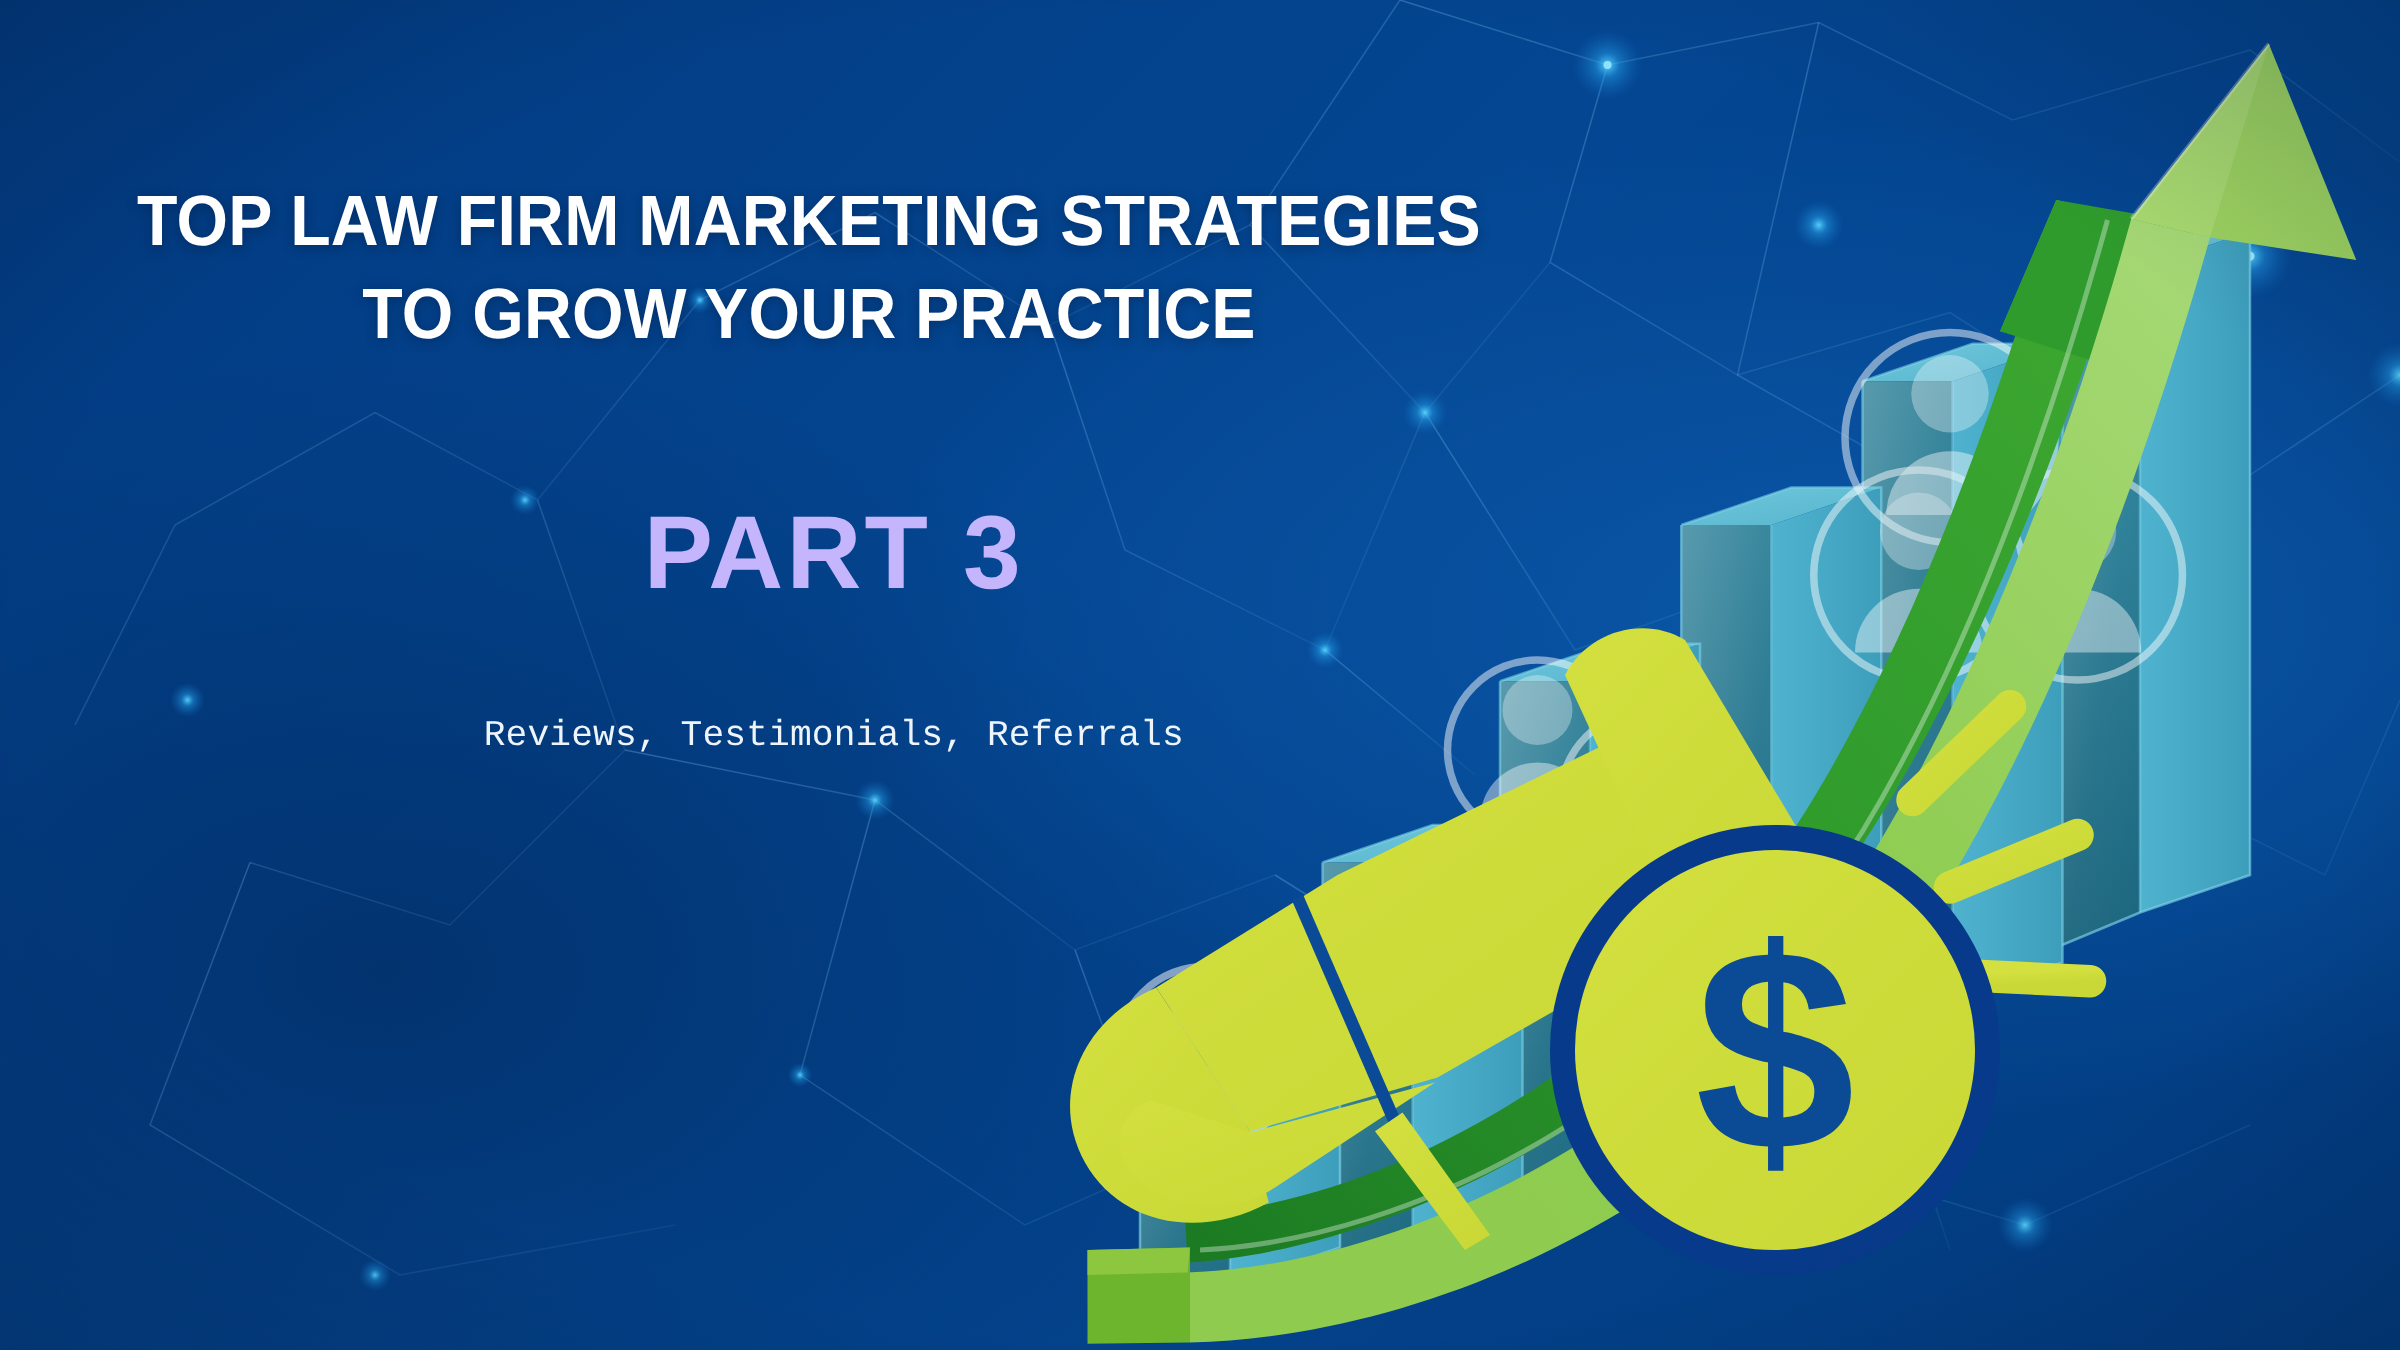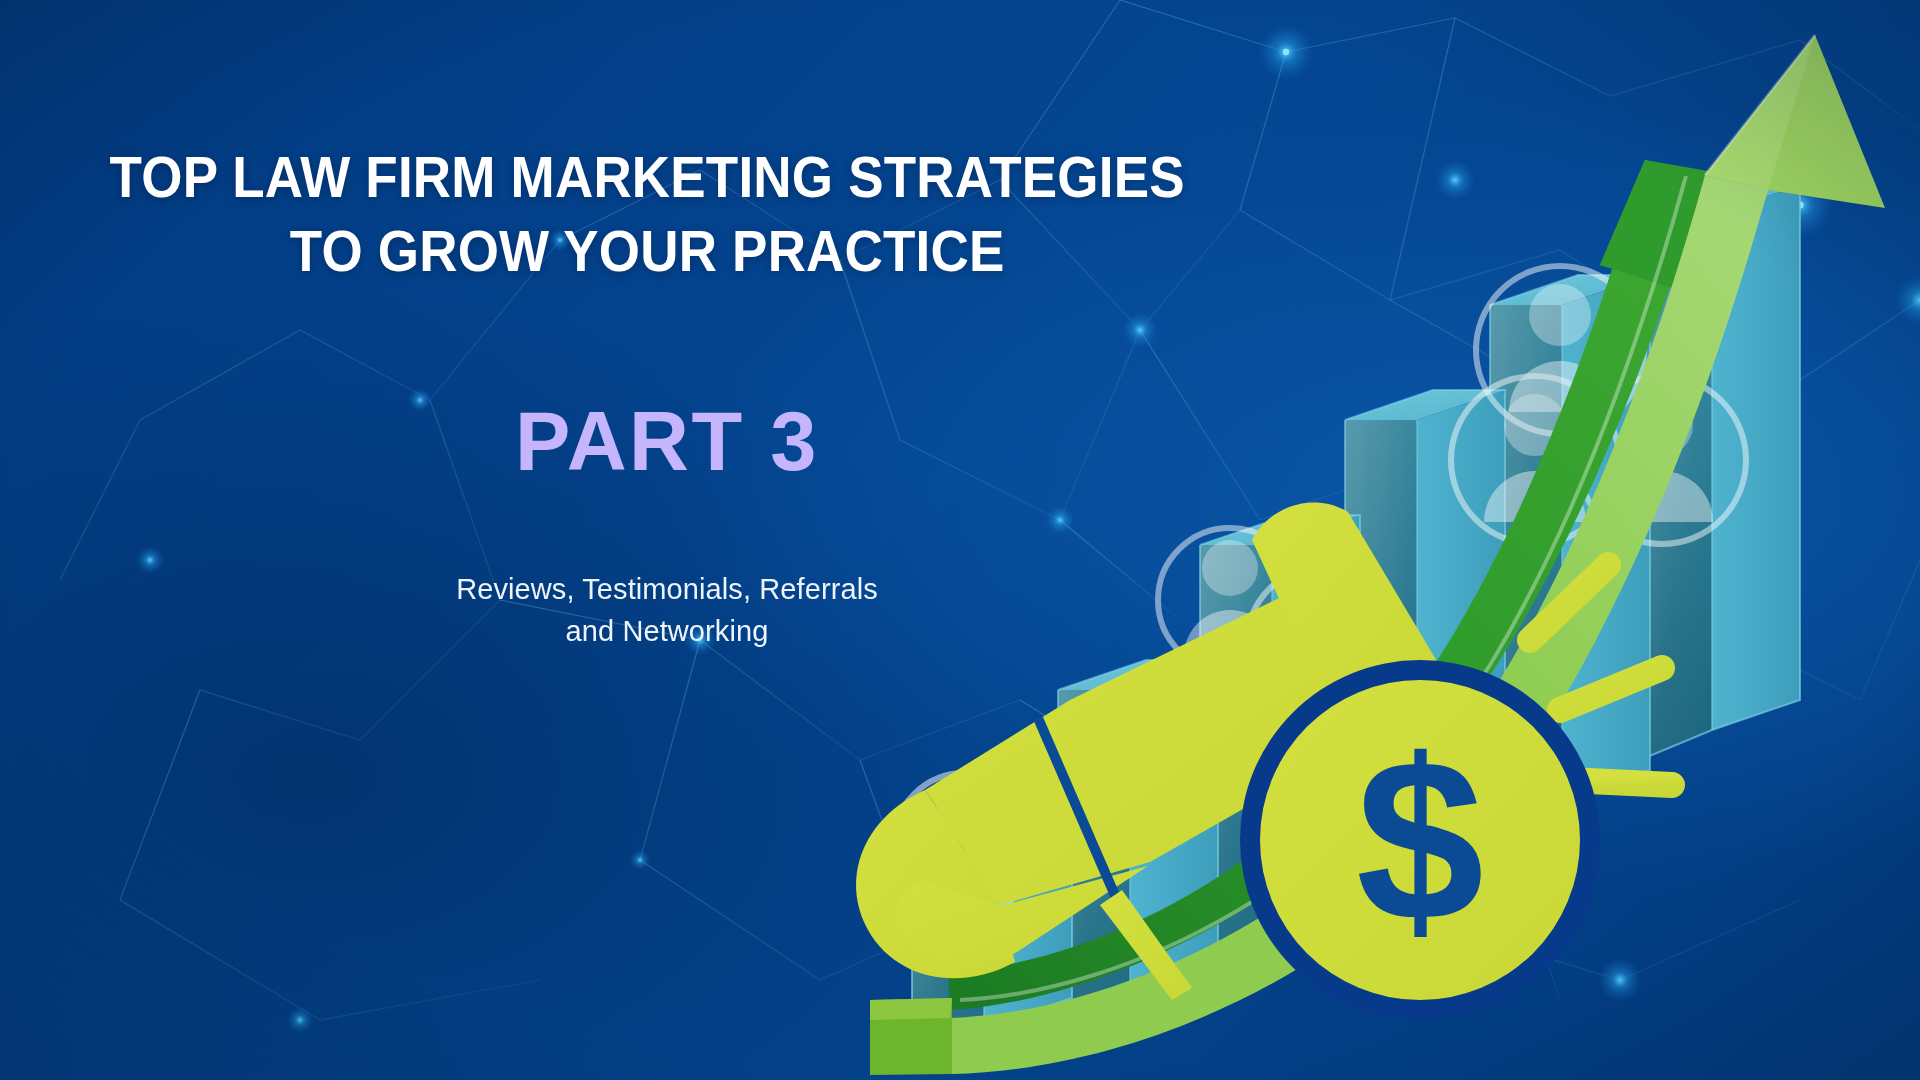--- a/index.html
+++ b/index.html
@@ -74,21 +74,21 @@
     left: 52px;
     top: 568px;
     width: 1230px;
     text-align: center;
     color: #eef4fb;
     font-size: 29px;
     font-weight: 400;
     line-height: 1.45;
     letter-spacing: 0.1px;
   }
-  .subtitle .s1, .subtitle .s2 { display: block; }
+  .subtitle .s1, .subtitle .s2 { display: block; font-family: Liberation Mono, monospace; }
 
   
   .art {
     position: absolute;
     right: 0;
     top: 0;
     width: 1120px;
     height: 1080px;
   }
 </style>
@@ -371,17 +371,16 @@
 
     <div class="headline">
       <span class="l1">TOP LAW FIRM MARKETING STRATEGIES</span>
       <span class="l2">TO GROW YOUR PRACTICE</span>
     </div>
 
     <div class="part">PART 3</div>
 
     <div class="subtitle">
       <span class="s1">Reviews, Testimonials, Referrals</span>
-      <span class="s2">and Networking</span>
     </div>
 
   </div>
 </div>
 
 </body></html>

